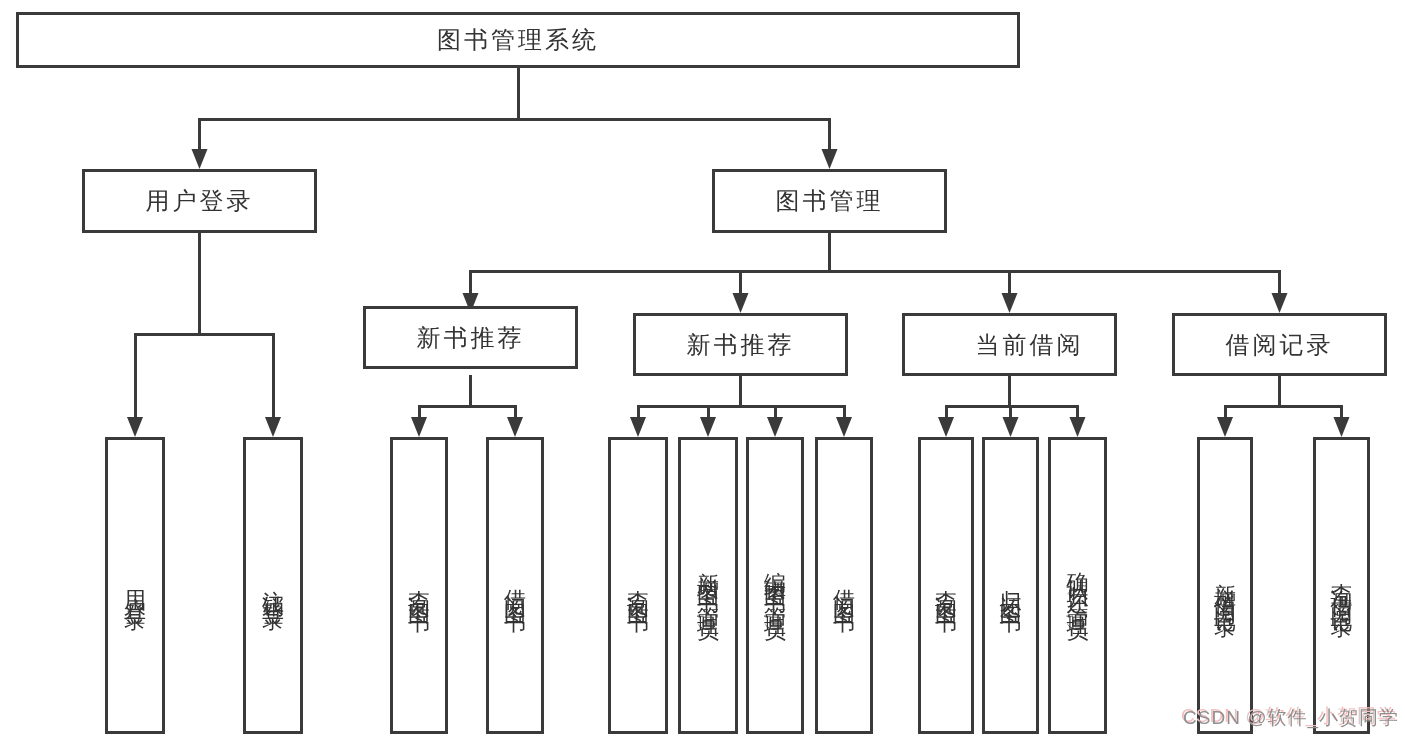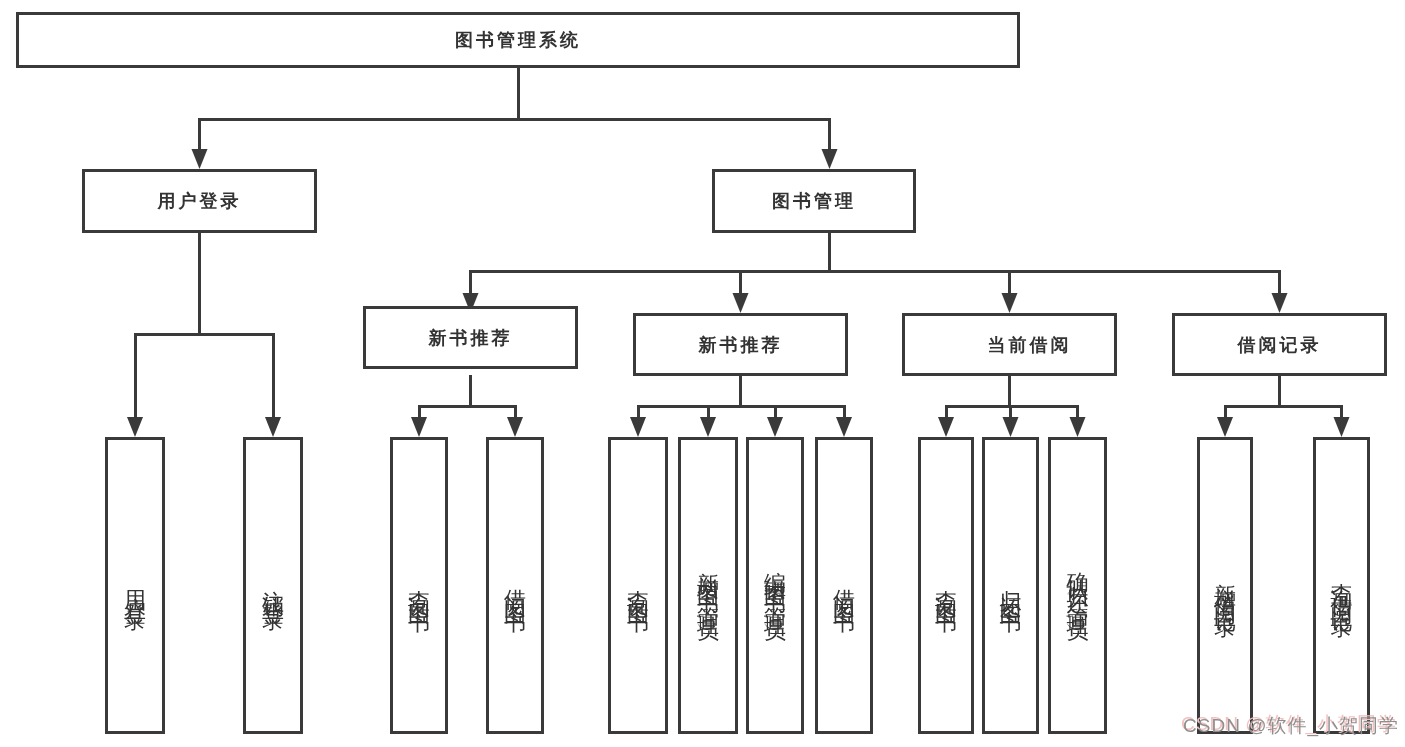--- a/index.html
+++ b/index.html
@@ -21,38 +21,37 @@
     box-sizing: border-box;
     border: 3px solid #3a3a3a;
     background: #ffffff;
     color: #333333;
     display: flex;
     align-items: center;
     justify-content: center;
     text-align: center;
   }
   .node.h {
-    font-size: 18px;
+    font-size: 24px;
     letter-spacing: 3px;
     white-space: nowrap;
-    font-weight: bold;
   }
   .node.v {
     font-size: 22px;
   }
   .node.v .lbl {
     writing-mode: vertical-rl;
     text-orientation: mixed;
     letter-spacing: 7px;
     line-height: 1;
   }
   .watermark {
     position: absolute;
     right: 6px;
-    bottom: 8px;
+    bottom: 16px;
     font-size: 19px;
     letter-spacing: 1px;
     color: #8f8f8f;
     text-shadow: -2px -2px 0 #f3bfbf;
     white-space: nowrap;
   }
 </style>
 </head>
 <body>
 
@@ -111,21 +110,21 @@
       <line x1="1341.5" y1="406" x2="1341.5" y2="423" stroke="#3a3a3a" stroke-width="3" stroke-linecap="square" shape-rendering="crispEdges"></line>
       <polygon points="1333.5,417 1349.5,417 1341.5,437" fill="#3a3a3a"></polygon>
     </svg>
   <div id="nodes">
       <div class="node h" style="left: 16px; top: 12px; width: 1004px; height: 56px; border-color: rgb(58, 58, 58); color: rgb(51, 51, 51);">
         <span class="lbl">图书管理系统</span>
       </div>
       <div class="node h" style="left: 82px; top: 169px; width: 235px; height: 64px; border-color: rgb(58, 58, 58); color: rgb(51, 51, 51);">
         <span class="lbl">用户登录</span>
       </div>
-      <div class="node h" style="left: 712px; top: 169px; width: 204px; height: 64px; border-color: rgb(58, 58, 58); color: rgb(51, 51, 51);">
+      <div class="node h" style="left: 712px; top: 169px; width: 235px; height: 64px; border-color: rgb(58, 58, 58); color: rgb(51, 51, 51);">
         <span class="lbl">图书管理</span>
       </div>
       <div class="node h" style="left: 363px; top: 306px; width: 215px; height: 63px; border-color: rgb(58, 58, 58); color: rgb(51, 51, 51);">
         <span class="lbl">新书推荐</span>
       </div>
       <div class="node h" style="left: 633px; top: 313px; width: 215px; height: 63px; border-color: rgb(58, 58, 58); color: rgb(51, 51, 51);">
         <span class="lbl">新书推荐</span>
       </div>
       <div class="node h" style="left: 902px; top: 313px; width: 215px; height: 63px; border-color: rgb(58, 58, 58); color: rgb(51, 51, 51); padding-left: 40px;">
         <span class="lbl">当前借阅</span>

